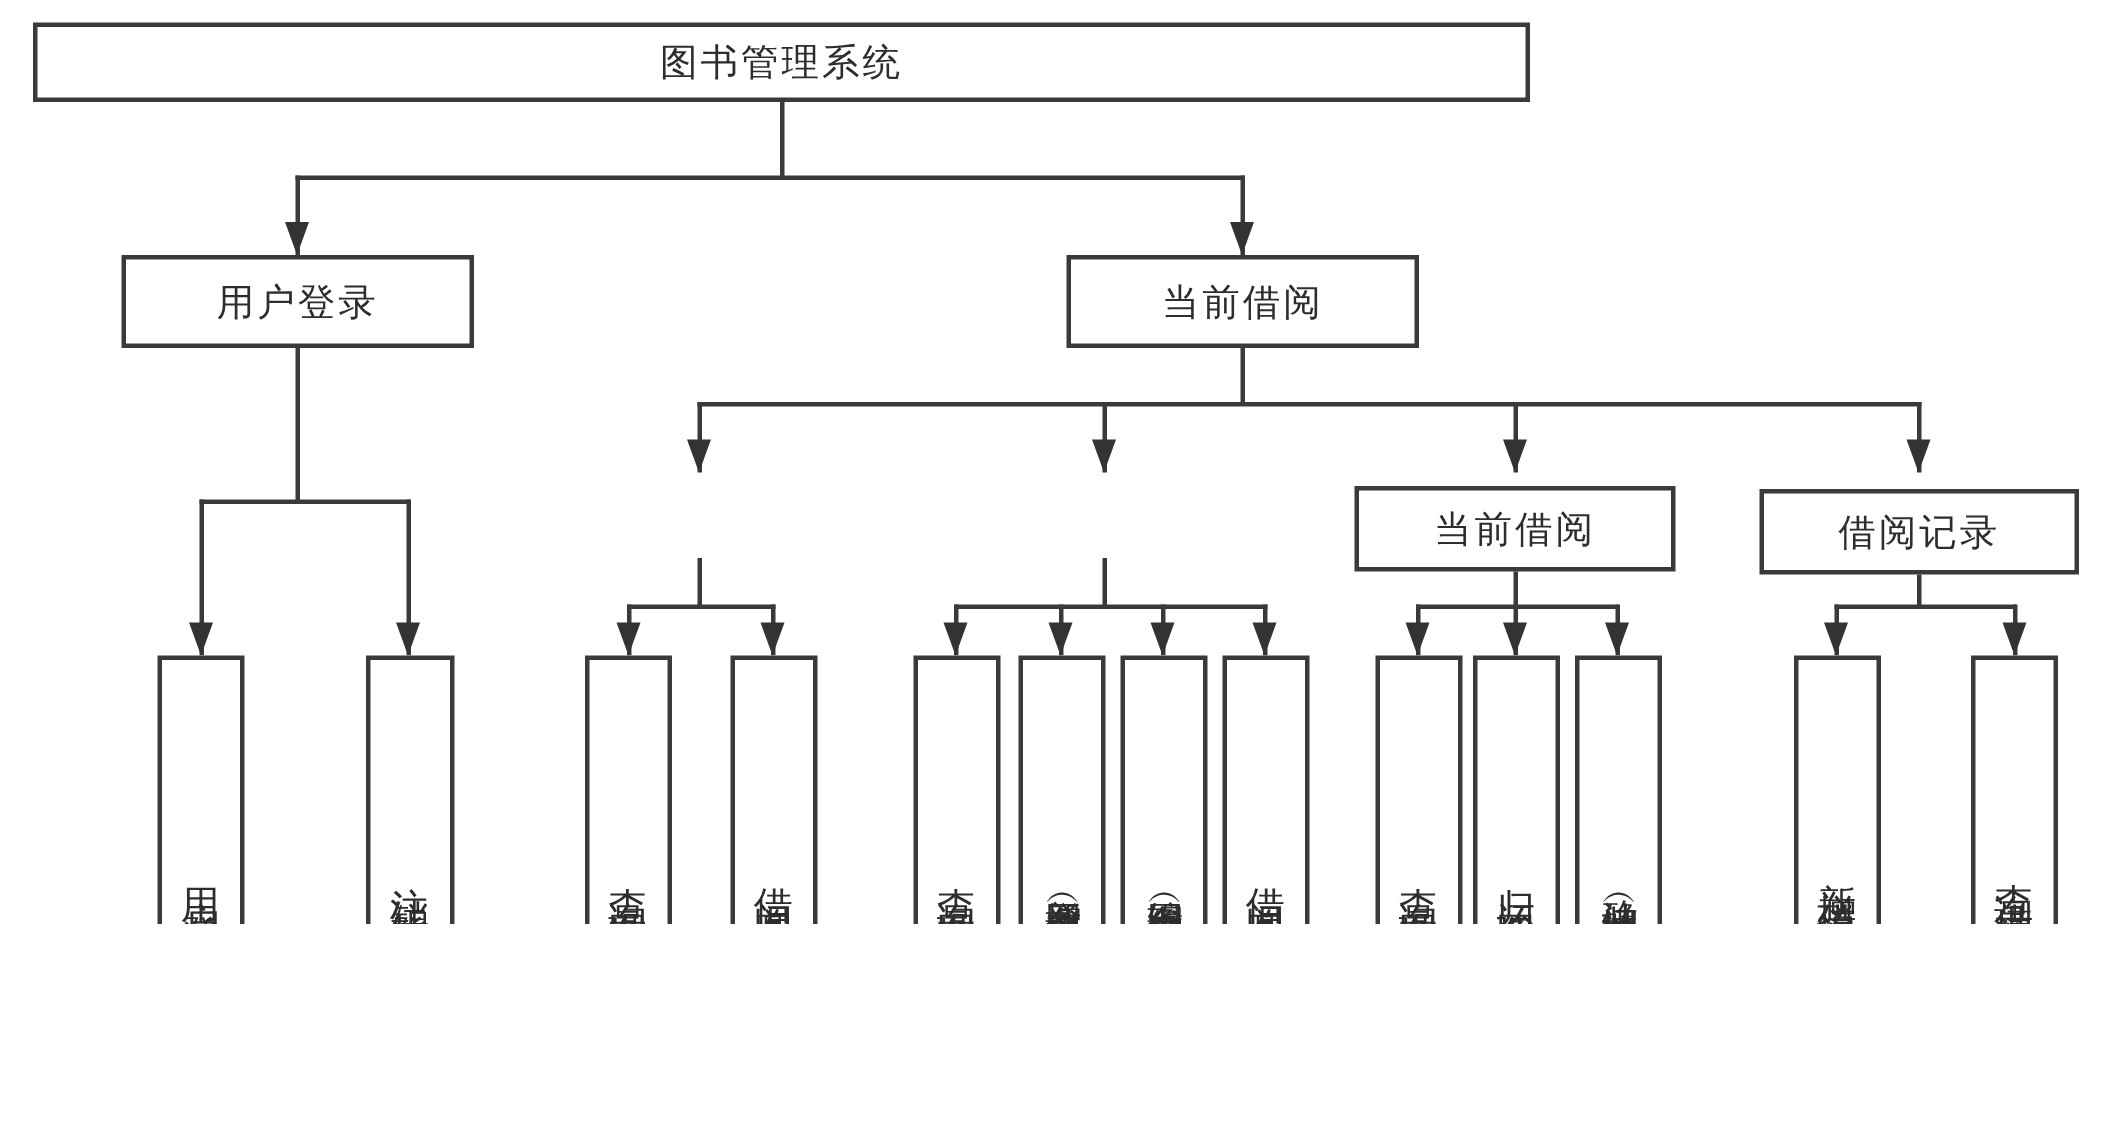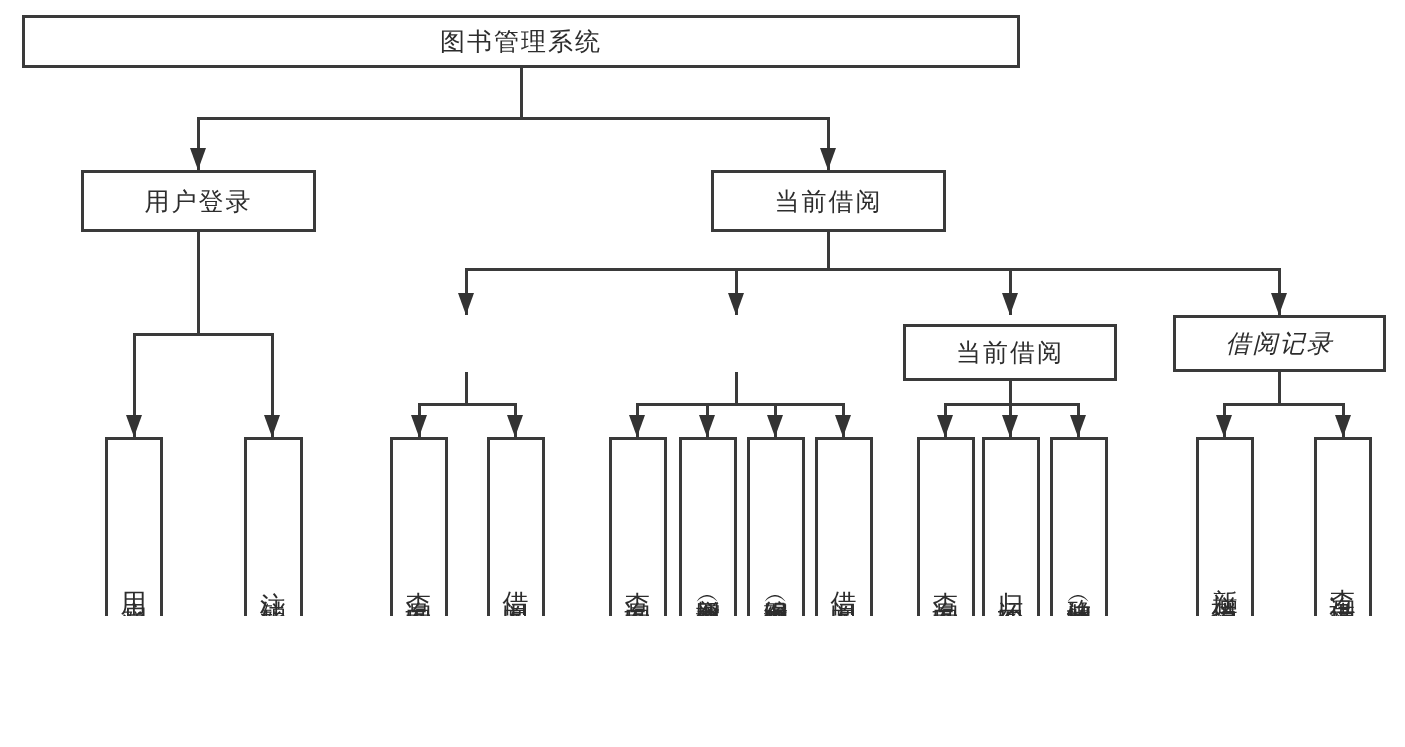--- a/index.html
+++ b/index.html
@@ -97,21 +97,21 @@
   <div class="vline" style="left:465px; top:268px; height:47px;"></div>
   <div class="arrow" style="left:458px; top:293px;"></div>
   <div class="vline" style="left:735px; top:268px; height:47px;"></div>
   <div class="arrow" style="left:728px; top:293px;"></div>
   <div class="vline" style="left:1009px; top:268px; height:47px;"></div>
   <div class="arrow" style="left:1002px; top:293px;"></div>
   <div class="vline" style="left:1278px; top:268px; height:47px;"></div>
   <div class="arrow" style="left:1271px; top:293px;"></div>
 
   <div class="box" style="left:903px; top:324px; width:214px; height:57px;">当前借阅</div>
-  <div class="box" style="left:1173px; top:315px; width:213px; height:57px;font-style:italic;">借阅记录</div>
+  <div class="box" style="left:1173px; top:326px; width:213px; height:57px;">借阅记录</div>
 
   <div class="vline" style="left:465px; top:372px; height:33px;"></div>
   <div class="hline" style="left:418px; top:403px; width:99px;"></div>
   <div class="vline" style="left:418px; top:403px; height:34px;"></div>
   <div class="arrow" style="left:411px; top:415px;"></div>
   <div class="vline" style="left:514px; top:403px; height:34px;"></div>
   <div class="arrow" style="left:507px; top:415px;"></div>
 
   <div class="vline" style="left:735px; top:372px; height:33px;"></div>
   <div class="hline" style="left:636px; top:403px; width:209px;"></div>

